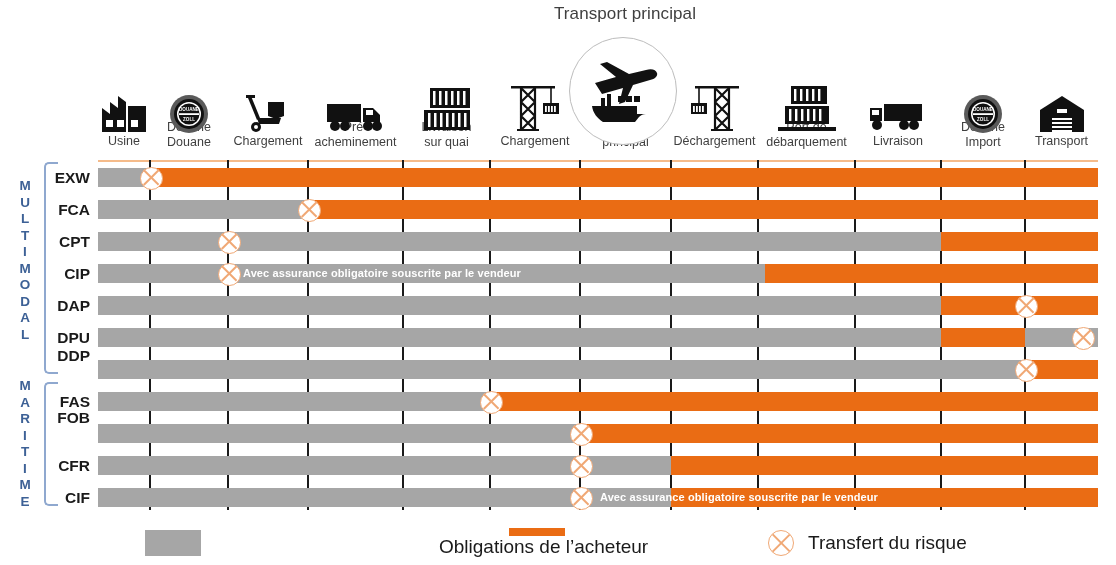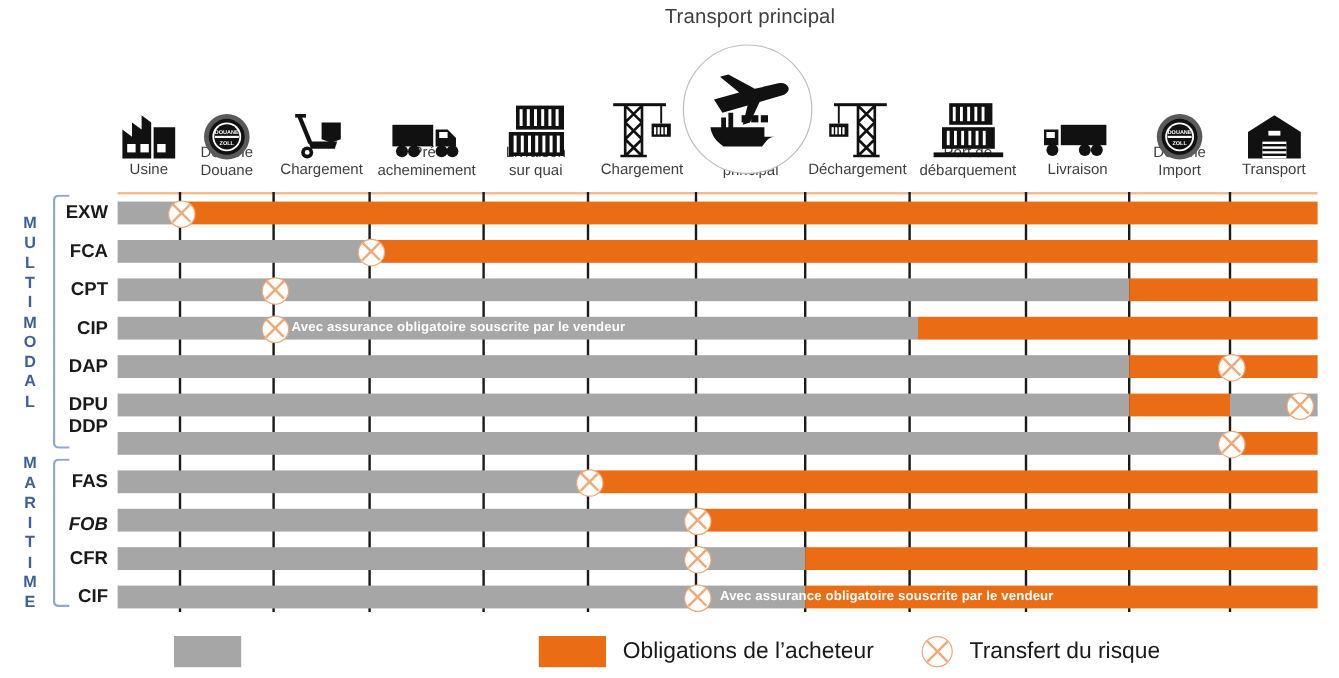--- a/index.html
+++ b/index.html
@@ -375,21 +375,21 @@
 
 <div id="codes-layer">
     <div class="code" style="left: 34px; top: 168px;">EXW</div>
     <div class="code" style="left: 34px; top: 200px;">FCA</div>
     <div class="code" style="left: 34px; top: 232px;">CPT</div>
     <div class="code" style="left: 34px; top: 264px;">CIP</div>
     <div class="code" style="left: 34px; top: 296px;">DAP</div>
     <div class="code" style="left: 34px; top: 328px;">DPU</div>
     <div class="code" style="left: 34px; top: 346px;">DDP</div>
     <div class="code" style="left: 34px; top: 392px;">FAS</div>
-    <div class="code" style="left: 34px; top: 428px; font-style: italic;">FOB</div>
+    <div class="code" style="left: 34px; top: 408px;">FOB</div>
     <div class="code" style="left: 34px; top: 456px;">CFR</div>
     <div class="code" style="left: 34px; top: 488px;">CIF</div>
   </div>
 
 <div class="bracket" style="left:44px;top:162px;height:212px;"></div>
 <div class="groupword" style="left:14px;top:178px;" id="gw0">
     <span>M</span>
     <span>U</span>
     <span>L</span>
     <span>T</span>
@@ -410,21 +410,21 @@
     <span>T</span>
     <span>I</span>
     <span>M</span>
     <span>E</span>
   </div>
 
 <div id="legend">
   <div class="lg-item" style="left:145px;">
     <div class="sw v"></div>
   </div>
-  <div class="lg-item" style="left:449px;">
+  <div class="lg-item" style="left:439px;flex-direction:column;">
     <div class="sw b"></div>
     <div class="lg-label">Obligations de l’acheteur</div>
   </div>
   <div class="lg-item" style="left:768px;justify-content:center;">
     <div class="lg-risk">
         <i></i>
       </div>
     <div class="lg-label">Transfert du risque</div>
   </div>
 </div>

